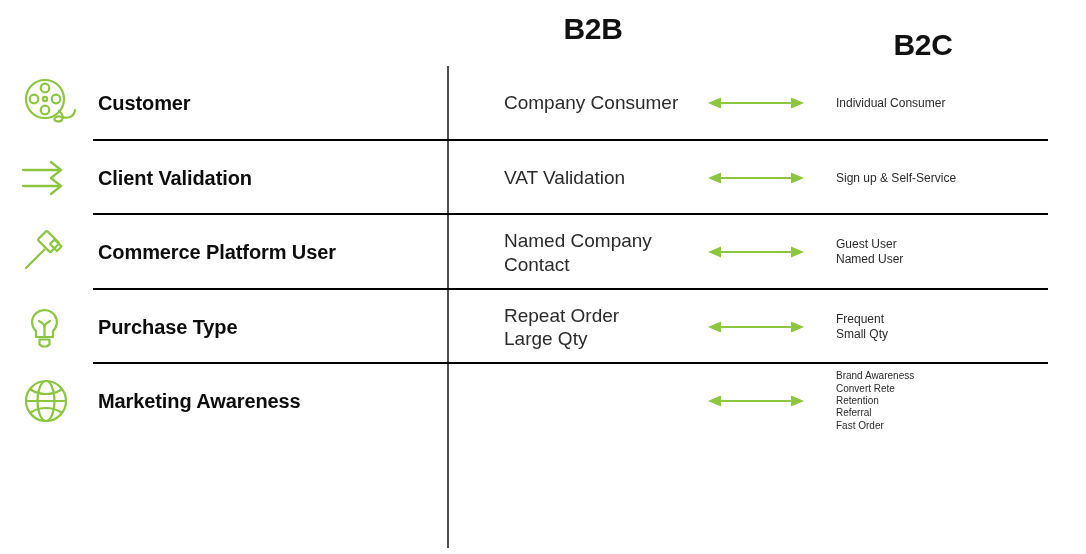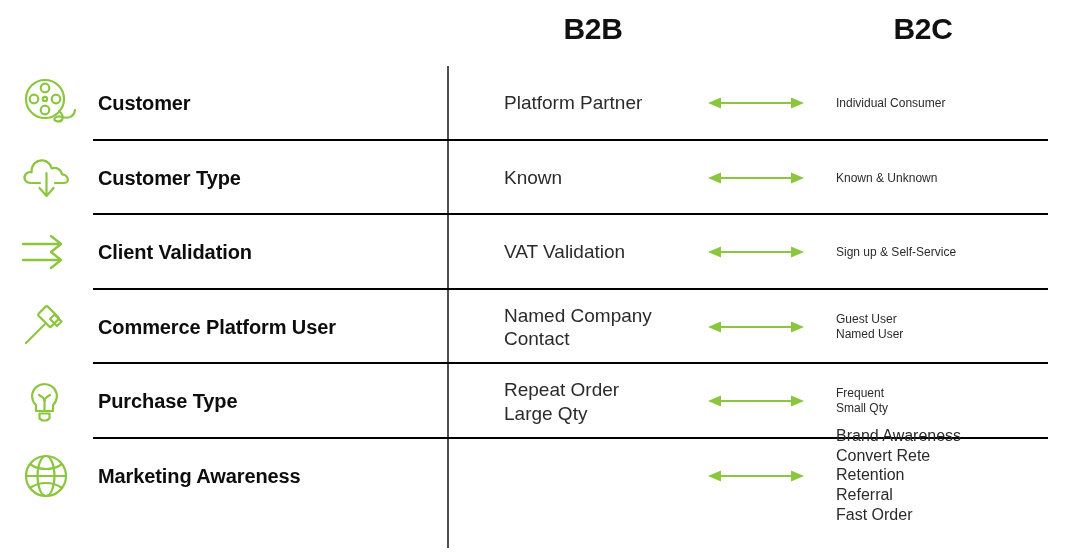--- a/index.html
+++ b/index.html
@@ -37,21 +37,21 @@
     position: absolute;
     top: 12px;
     font-size: 30px;
     font-weight: bold;
     letter-spacing: -0.3px;
     color: #111111;
     text-align: center;
     width: 200px;
   }
   .header-b2b { left: 493px; }
-  .header-b2c { left: 823px; }
+  .header-b2c { left: 823px; margin-top: 16px; }
 
   
   .v-divider {
     position: absolute;
     left: 447px;
     top: 66px;
     width: 1.5px;
     height: 482px;
     background: #4f4f4f;
   }
@@ -129,21 +129,21 @@
     left: 836px;
     top: 50%;
     transform: translateY(-50%);
     font-size: 12px;
     font-weight: 400;
     color: #2b2b2b;
     line-height: 1.23;
     white-space: pre-line;
   }
   .b2c-cell.small {
-    font-size: 16px;
+    font-size: 10px;
     line-height: 1.24;
   }
 </style>
 </head>
 <body>
 
 <div class="comparison">
 
   <div class="header-row">
     <div class="header-label header-b2b">B2B</div>
@@ -162,55 +162,32 @@
             <circle cx="27" cy="11" r="4.3"></circle>
             <circle cx="27" cy="33" r="4.3"></circle>
             <circle cx="16" cy="22" r="4.3"></circle>
             <circle cx="38" cy="22" r="4.3"></circle>
             <circle cx="27" cy="22" r="2.1"></circle>
             <path d="M 41 34 C 48 40 44 46 38 44 C 34 42.6 38 38 44 40 C 50 42 56 40 57 33"></path>
           </g>
         </svg>
       </div>
       <div class="row-title">Customer</div>
-      <div class="b2b-cell">Platform Partner</div>
+      <div class="b2b-cell">Company Consumer</div>
       <div class="arrow-cell">
         <svg width="100" height="16" viewBox="0 0 100 16">
           <line x1="13" y1="8" x2="87" y2="8" stroke="#8CC63F" stroke-width="2.1"></line>
           <path d="M 2 8 L 15 2.4 L 15 13.6 Z" fill="#8CC63F"></path>
           <path d="M 98 8 L 85 2.4 L 85 13.6 Z" fill="#8CC63F"></path>
         </svg>
       </div>
       <div class="b2c-cell">Individual Consumer</div>
       <div class="row-sep"></div>
     </div>
 
-    <div class="row">
-      <div class="icon-cell">
-        <svg width="62" height="52" viewBox="0 0 62 52">
-          <g fill="none" stroke="#8CC63F" stroke-width="2.2" stroke-linecap="round" stroke-linejoin="round">
-            <path d="M 13 31 C 7 31 5 26 7.5 22.5 C 9.3 20 12.5 19.8 13.6 20.4 C 13 12.5 19 7.5 25 8.4 C 30 9.1 33 13 33.6 16.4 C 38 14.6 43.5 17.6 44 22.4 C 48.5 22.4 50.5 26 49.6 29 C 48.9 31.3 46.6 31 45 31 L 37 31"></path>
-            <path d="M 13 31 L 22 31"></path>
-            <line x1="28.5" y1="21" x2="28.5" y2="43"></line>
-            <path d="M 21.5 36 L 28.5 44 L 35.5 36"></path>
-          </g>
-        </svg>
-      </div>
-      <div class="row-title">Customer Type</div>
-      <div class="b2b-cell">Known</div>
-      <div class="arrow-cell">
-        <svg width="100" height="16" viewBox="0 0 100 16">
-          <line x1="13" y1="8" x2="87" y2="8" stroke="#8CC63F" stroke-width="2.1"></line>
-          <path d="M 2 8 L 15 2.4 L 15 13.6 Z" fill="#8CC63F"></path>
-          <path d="M 98 8 L 85 2.4 L 85 13.6 Z" fill="#8CC63F"></path>
-        </svg>
-      </div>
-      <div class="b2c-cell">Known &amp; Unknown</div>
-      <div class="row-sep"></div>
-    </div>
 
     <div class="row">
       <div class="icon-cell">
         <svg width="62" height="52" viewBox="0 0 62 52">
           <g fill="none" stroke="#8CC63F" stroke-width="2.3" stroke-linecap="round" stroke-linejoin="round">
             <line x1="5" y1="18" x2="42" y2="18"></line>
             <path d="M 33 10 L 43 18 L 33 26"></path>
             <line x1="5" y1="34" x2="42" y2="34"></line>
             <path d="M 33 26 L 43 34 L 33 42"></path>
           </g>

